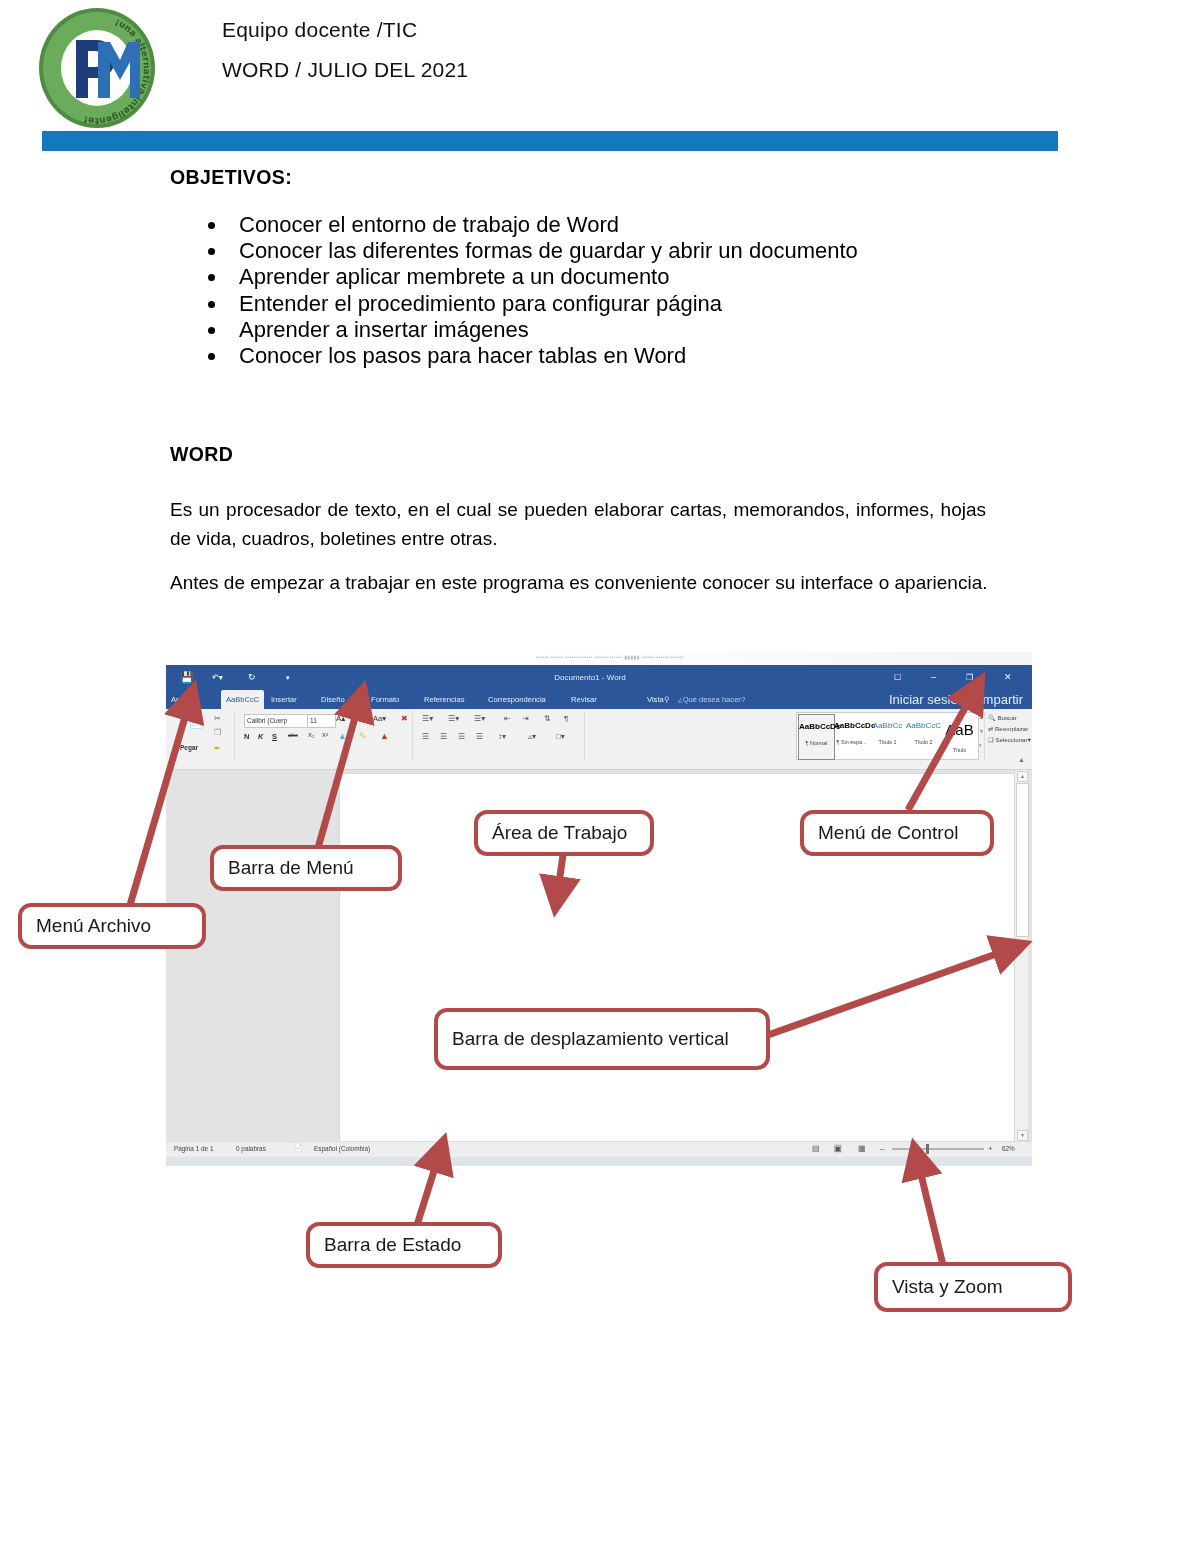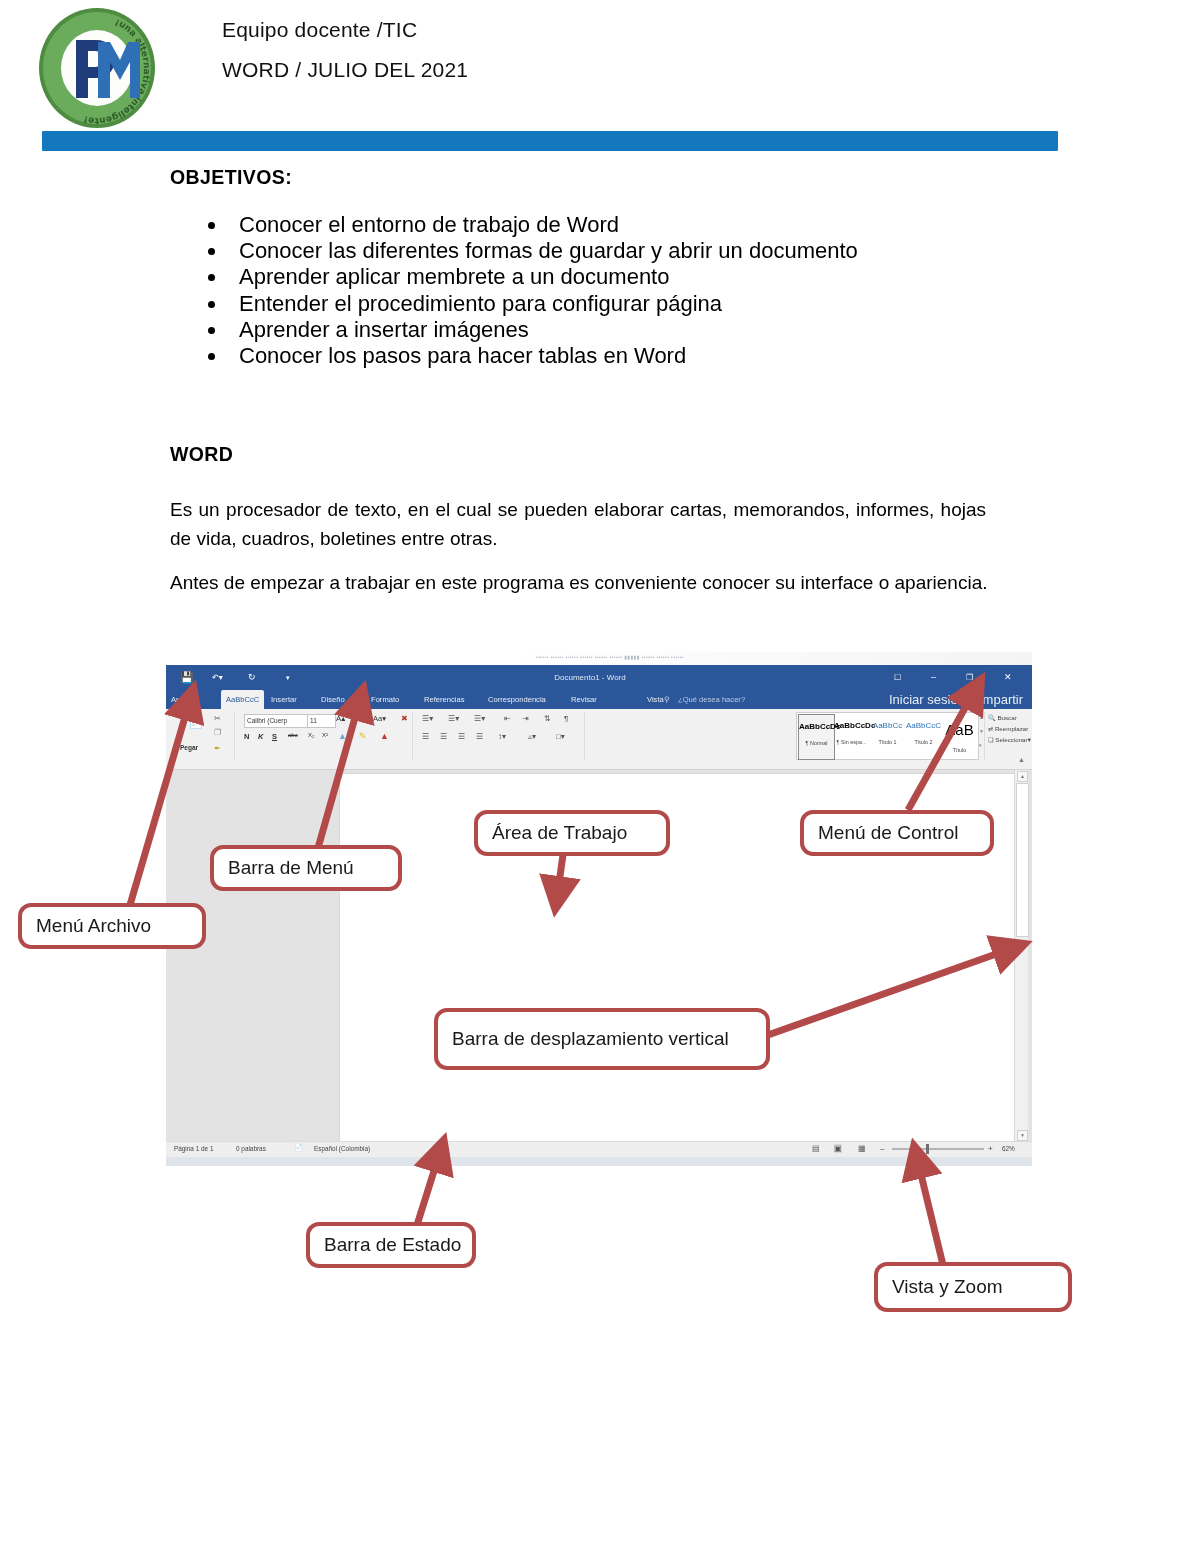--- a/index.html
+++ b/index.html
@@ -344,17 +344,17 @@
 
   <path d="M768,1035 L1013,948" stroke="#b24a4a" stroke-width="7" fill="none" marker-end="url(#ah)"></path>
 
   <path d="M417,1225 L440,1152" stroke="#b24a4a" stroke-width="7" fill="none" marker-end="url(#ah)"></path>
 
   <path d="M943,1265 L917,1158" stroke="#b24a4a" stroke-width="7" fill="none" marker-end="url(#ah)"></path>
 </svg>
 
 <div class="callout" style="left:18px;top:903px;width:188px;height:46px">Menú Archivo</div>
 <div class="callout" style="left:210px;top:845px;width:192px;height:46px">Barra de Menú</div>
-<div class="callout" style="left:474px;top:810px;width:196px;height:46px">Área de Trabajo</div>
+<div class="callout" style="left:474px;top:810px;width:180px;height:46px">Área de Trabajo</div>
 <div class="callout" style="left:800px;top:810px;width:194px;height:46px">Menú de Control</div>
 <div class="callout" style="left:434px;top:1008px;width:336px;height:62px">Barra de desplazamiento vertical</div>
-<div class="callout" style="left:306px;top:1222px;width:170px;height:46px">Barra de Estado</div>
+<div class="callout" style="left:306px;top:1222px;width:196px;height:46px">Barra de Estado</div>
 <div class="callout" style="left:874px;top:1262px;width:198px;height:50px">Vista y Zoom</div>
 
 </body></html>

